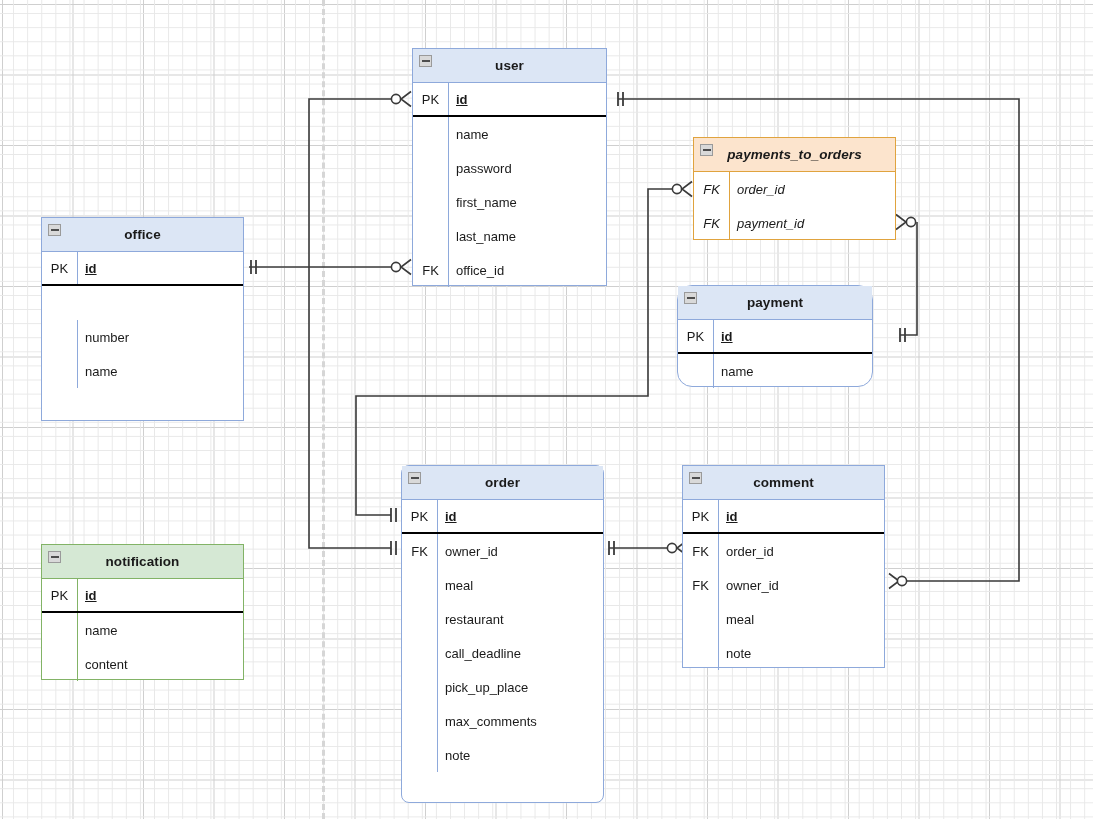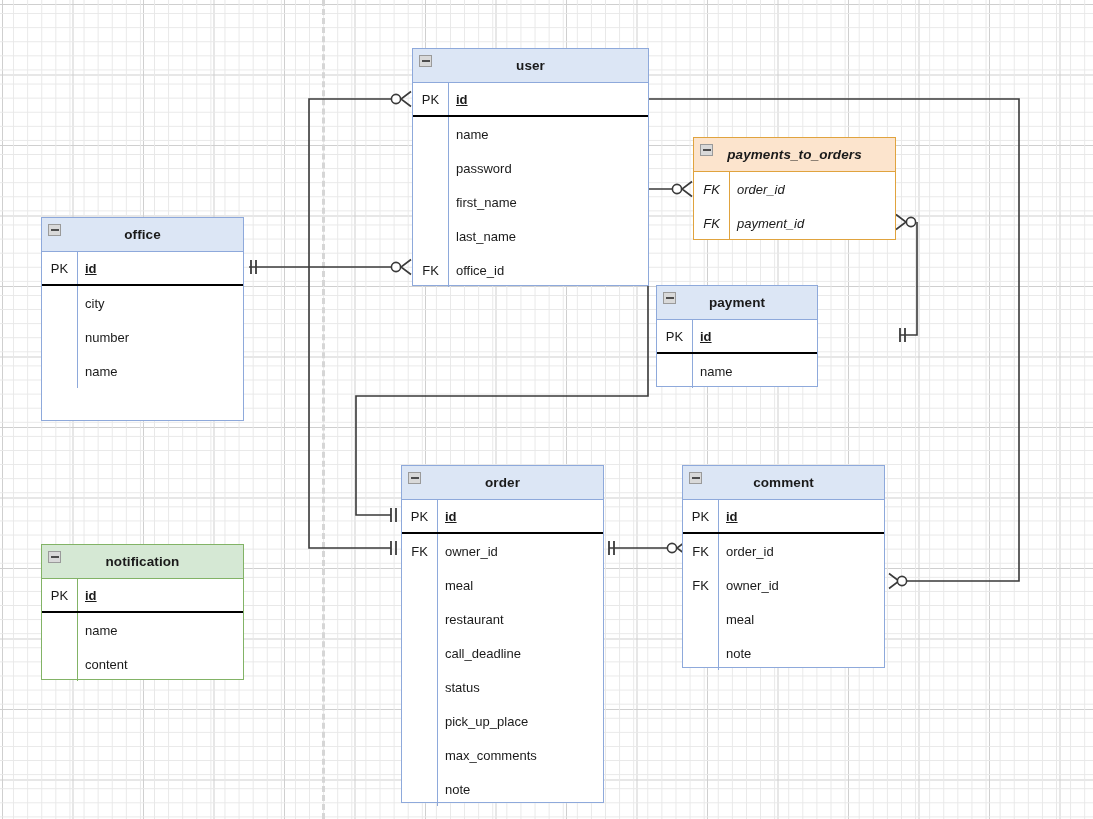--- a/index.html
+++ b/index.html
@@ -197,21 +197,20 @@
         </span>
       <span class="title">office</span>
     </div>
     <div class="rows">
       <div class="row pkrow">
         <span class="key bold">PK</span>
         <span class="fld pk">id</span>
       </div>
       <div class="row">
         <span class="key"></span>
-        <span class="fld">city</span>
       </div>
       <div class="row">
         <span class="key"></span>
         <span class="fld">number</span>
       </div>
       <div class="row">
         <span class="key"></span>
         <span class="fld">name</span>
       </div>
     </div>
@@ -233,21 +232,21 @@
         <span class="key"></span>
         <span class="fld">name</span>
       </div>
       <div class="row">
         <span class="key"></span>
         <span class="fld">content</span>
       </div>
     </div>
   </div>
 
-  <div class="entity blue" style="left:412px; top:48px; width:237px; height:238px;">
+  <div class="entity blue" style="left:412px; top:48px; width:195px; height:238px;">
     <div class="hdr">
       <span class="collapse-icon">
           <i></i>
         </span>
       <span class="title">user</span>
     </div>
     <div class="rows">
       <div class="row pkrow">
         <span class="key bold">PK</span>
         <span class="fld pk">id</span>
@@ -287,40 +286,40 @@
         <span class="key">FK</span>
         <span class="fld">order_id</span>
       </div>
       <div class="row">
         <span class="key">FK</span>
         <span class="fld">payment_id</span>
       </div>
     </div>
   </div>
 
-  <div class="entity blue" style="left:656px; top:285px; width:162px; height:102px;">
+  <div class="entity blue" style="left:677px; top:285px; width:196px; height:102px;border-radius:15px;">
     <div class="hdr">
       <span class="collapse-icon">
           <i></i>
         </span>
       <span class="title">payment</span>
     </div>
     <div class="rows">
       <div class="row pkrow">
         <span class="key bold">PK</span>
         <span class="fld pk">id</span>
       </div>
       <div class="row">
         <span class="key"></span>
         <span class="fld">name</span>
       </div>
     </div>
   </div>
 
-  <div class="entity blue" style="left:401px; top:465px; width:203px; height:338px;">
+  <div class="entity blue" style="left:401px; top:465px; width:203px; height:338px;border-radius:8px;">
     <div class="hdr">
       <span class="collapse-icon">
           <i></i>
         </span>
       <span class="title">order</span>
     </div>
     <div class="rows">
       <div class="row pkrow">
         <span class="key bold">PK</span>
         <span class="fld pk">id</span>
@@ -336,24 +335,20 @@
       <div class="row">
         <span class="key"></span>
         <span class="fld">restaurant</span>
       </div>
       <div class="row">
         <span class="key"></span>
         <span class="fld">call_deadline</span>
       </div>
       <div class="row">
         <span class="key"></span>
-        <span class="fld">status</span>
-      </div>
-      <div class="row">
-        <span class="key"></span>
         <span class="fld">pick_up_place</span>
       </div>
       <div class="row">
         <span class="key"></span>
         <span class="fld">max_comments</span>
       </div>
       <div class="row">
         <span class="key"></span>
         <span class="fld">note</span>
       </div>

